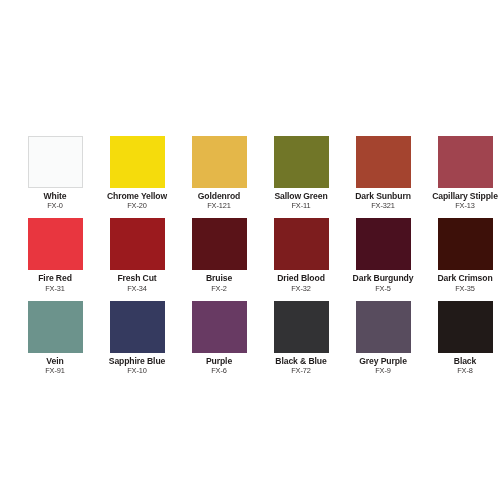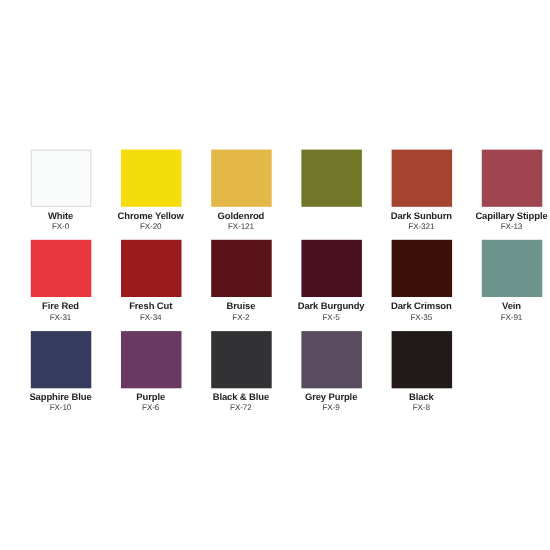--- a/index.html
+++ b/index.html
@@ -91,20 +91,24 @@
       </div>
       <div class="cell">
         <div class="chip" style="background: rgb(228, 183, 73);"></div>
         <div class="cap">
           <span class="cname">Goldenrod</span>
           <span class="ccode">FX-121</span>
         </div>
       </div>
       <div class="cell">
         <div class="chip" style="background: rgb(113, 118, 40);"></div>
+        <div class="cap">
+          <span class="cname">Sallow Green</span>
+          <span class="ccode">FX-11</span>
+        </div>
       </div>
       <div class="cell">
         <div class="chip" style="background: rgb(164, 68, 47);"></div>
         <div class="cap">
           <span class="cname">Dark Sunburn</span>
           <span class="ccode">FX-321</span>
         </div>
       </div>
       <div class="cell">
         <div class="chip" style="background: rgb(160, 68, 79);"></div>
@@ -125,20 +129,27 @@
         <div class="cap">
           <span class="cname">Fresh Cut</span>
           <span class="ccode">FX-34</span>
         </div>
       </div>
       <div class="cell">
         <div class="chip" style="background: rgb(90, 19, 24);"></div>
         <div class="cap">
           <span class="cname">Bruise</span>
           <span class="ccode">FX-2</span>
+        </div>
+      </div>
+      <div class="cell">
+        <div class="chip" style="background: rgb(125, 29, 30);"></div>
+        <div class="cap">
+          <span class="cname">Dried Blood</span>
+          <span class="ccode">FX-32</span>
         </div>
       </div>
       <div class="cell">
         <div class="chip" style="background: rgb(74, 16, 31);"></div>
         <div class="cap">
           <span class="cname">Dark Burgundy</span>
           <span class="ccode">FX-5</span>
         </div>
       </div>
       <div class="cell">

